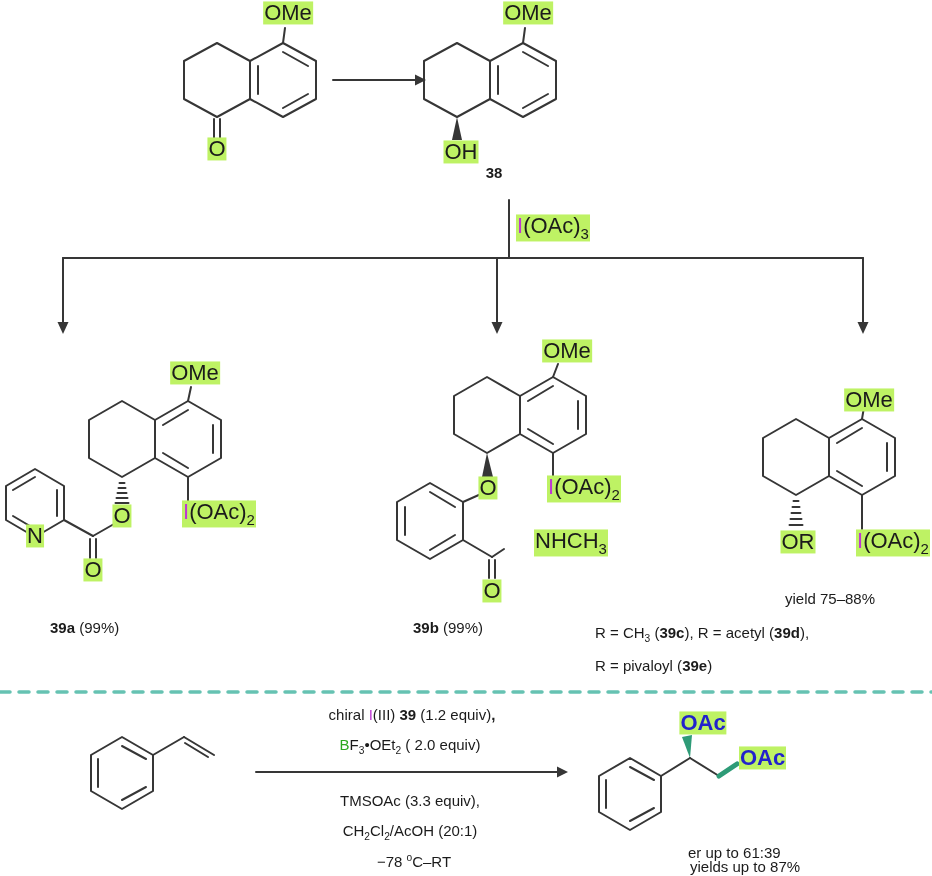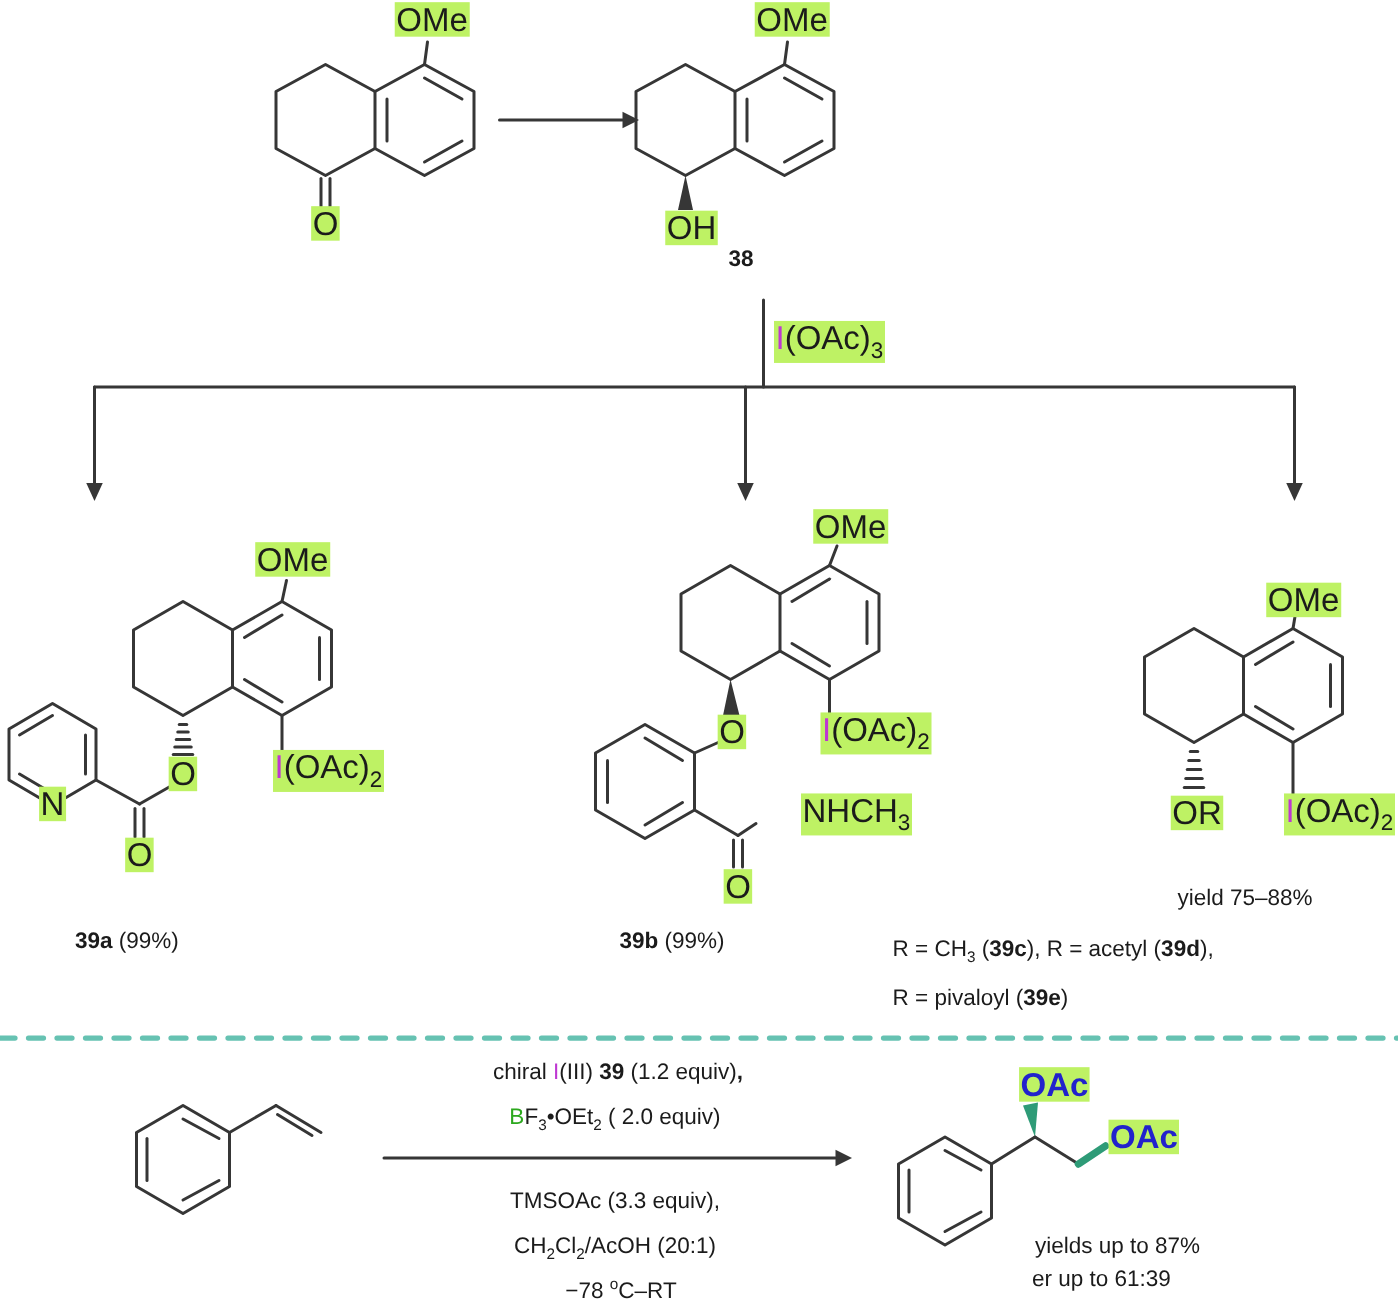--- a/index.html
+++ b/index.html
@@ -186,16 +186,16 @@
   <div class="lbl la" style="left:595px;top:666px;">R = pivaloyl (<b>39e</b>)</div>
 
   <div class="lbl" style="left:412px;top:715px;">chiral <span class="iod">I</span>(III) <b>39</b> (1.2 equiv)<b>,</b></div>
   <div class="lbl" style="left:410px;top:747px;"><span class="bor">B</span>F<sub>3</sub>•OEt<sub>2</sub> ( 2.0 equiv)</div>
   <div class="lbl" style="left:410px;top:801px;">TMSOAc (3.3 equiv),</div>
   <div class="lbl" style="left:410px;top:833px;">CH<sub>2</sub>Cl<sub>2</sub>/AcOH (20:1)</div>
   <div class="lbl" style="left:414px;top:861px;">−78 <sup>o</sup>C–RT</div>
 
   <div class="lbl atom oac" style="left:703px;top:723px;">OAc</div>
   <div class="lbl la atom oac" style="left:739px;top:758px;">OAc</div>
-  <div class="lbl la" style="left:690px;top:831px;">yields up to 87%</div>
+  <div class="lbl la" style="left:690px;top:867px;">yields up to 87%</div>
   <div class="lbl la" style="left:688px;top:853px;">er up to 61:39</div>
 
 </div>
 
 </body></html>

